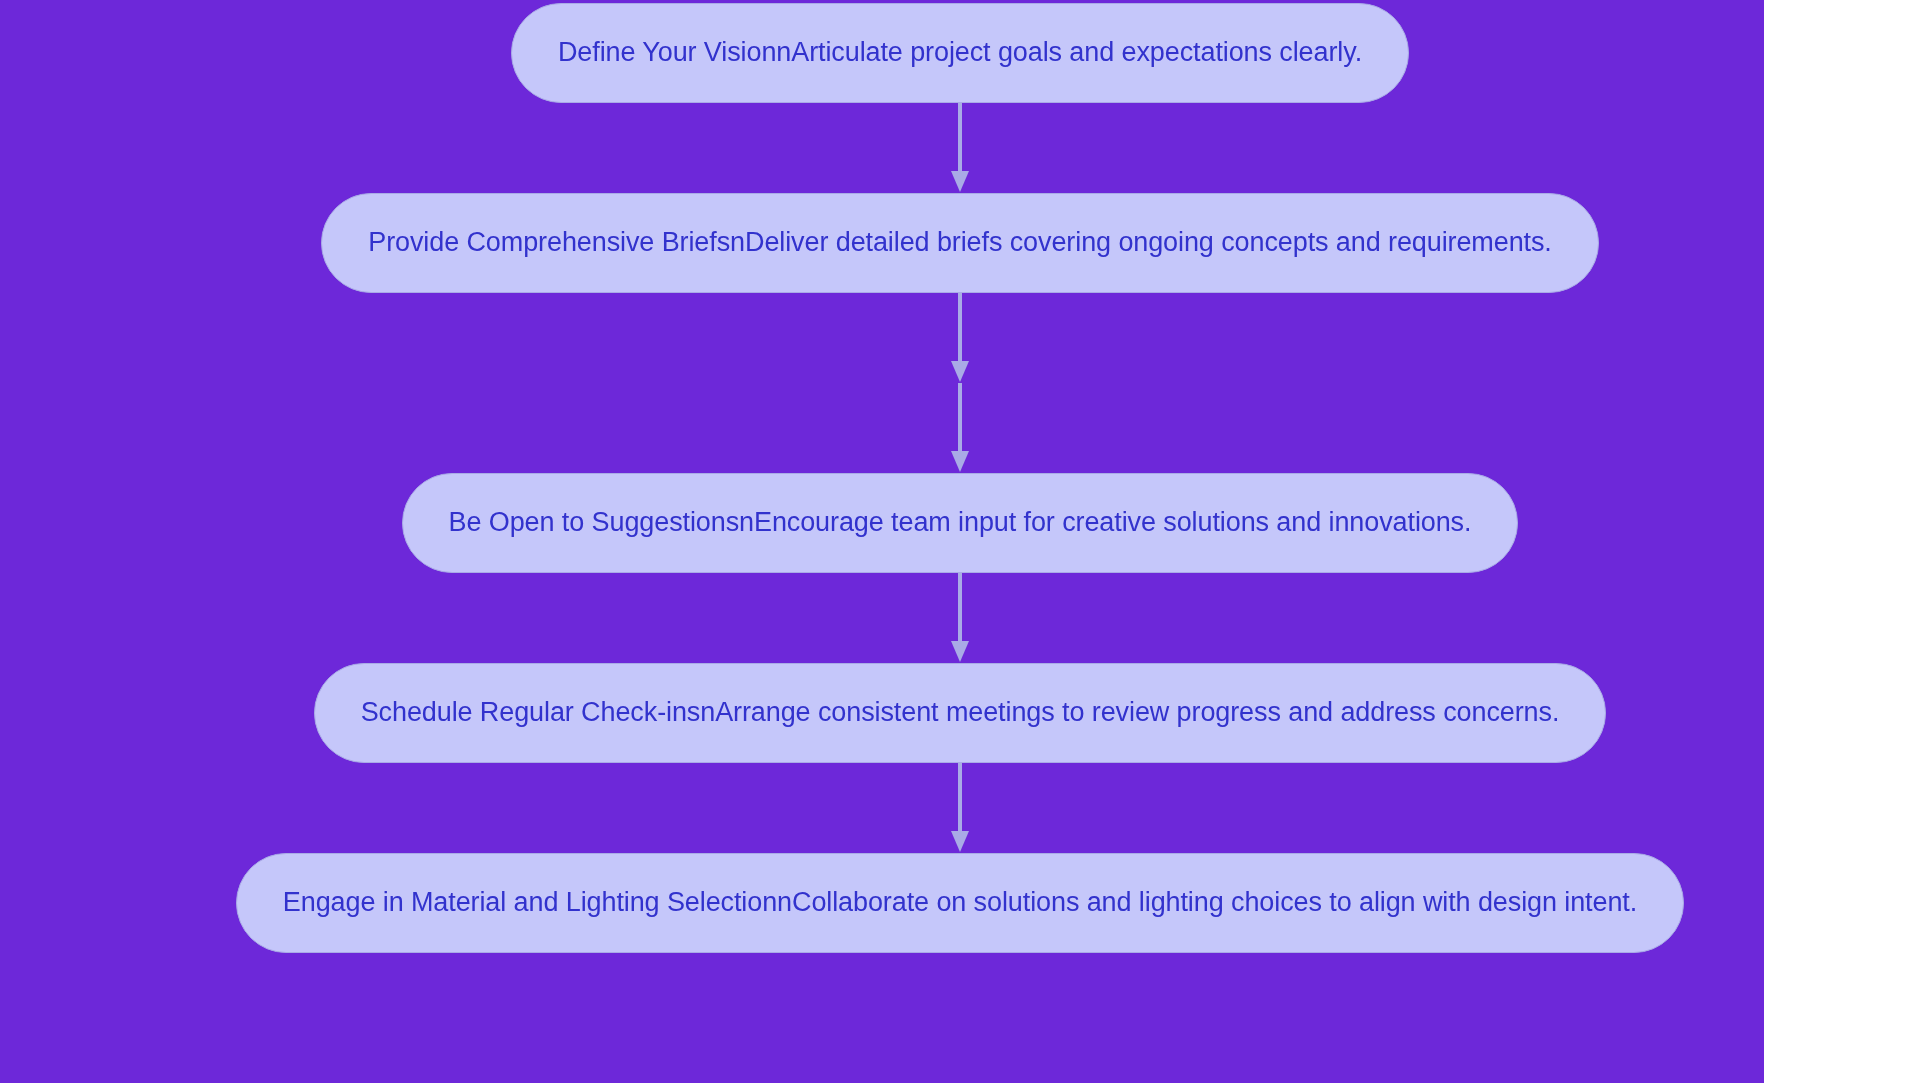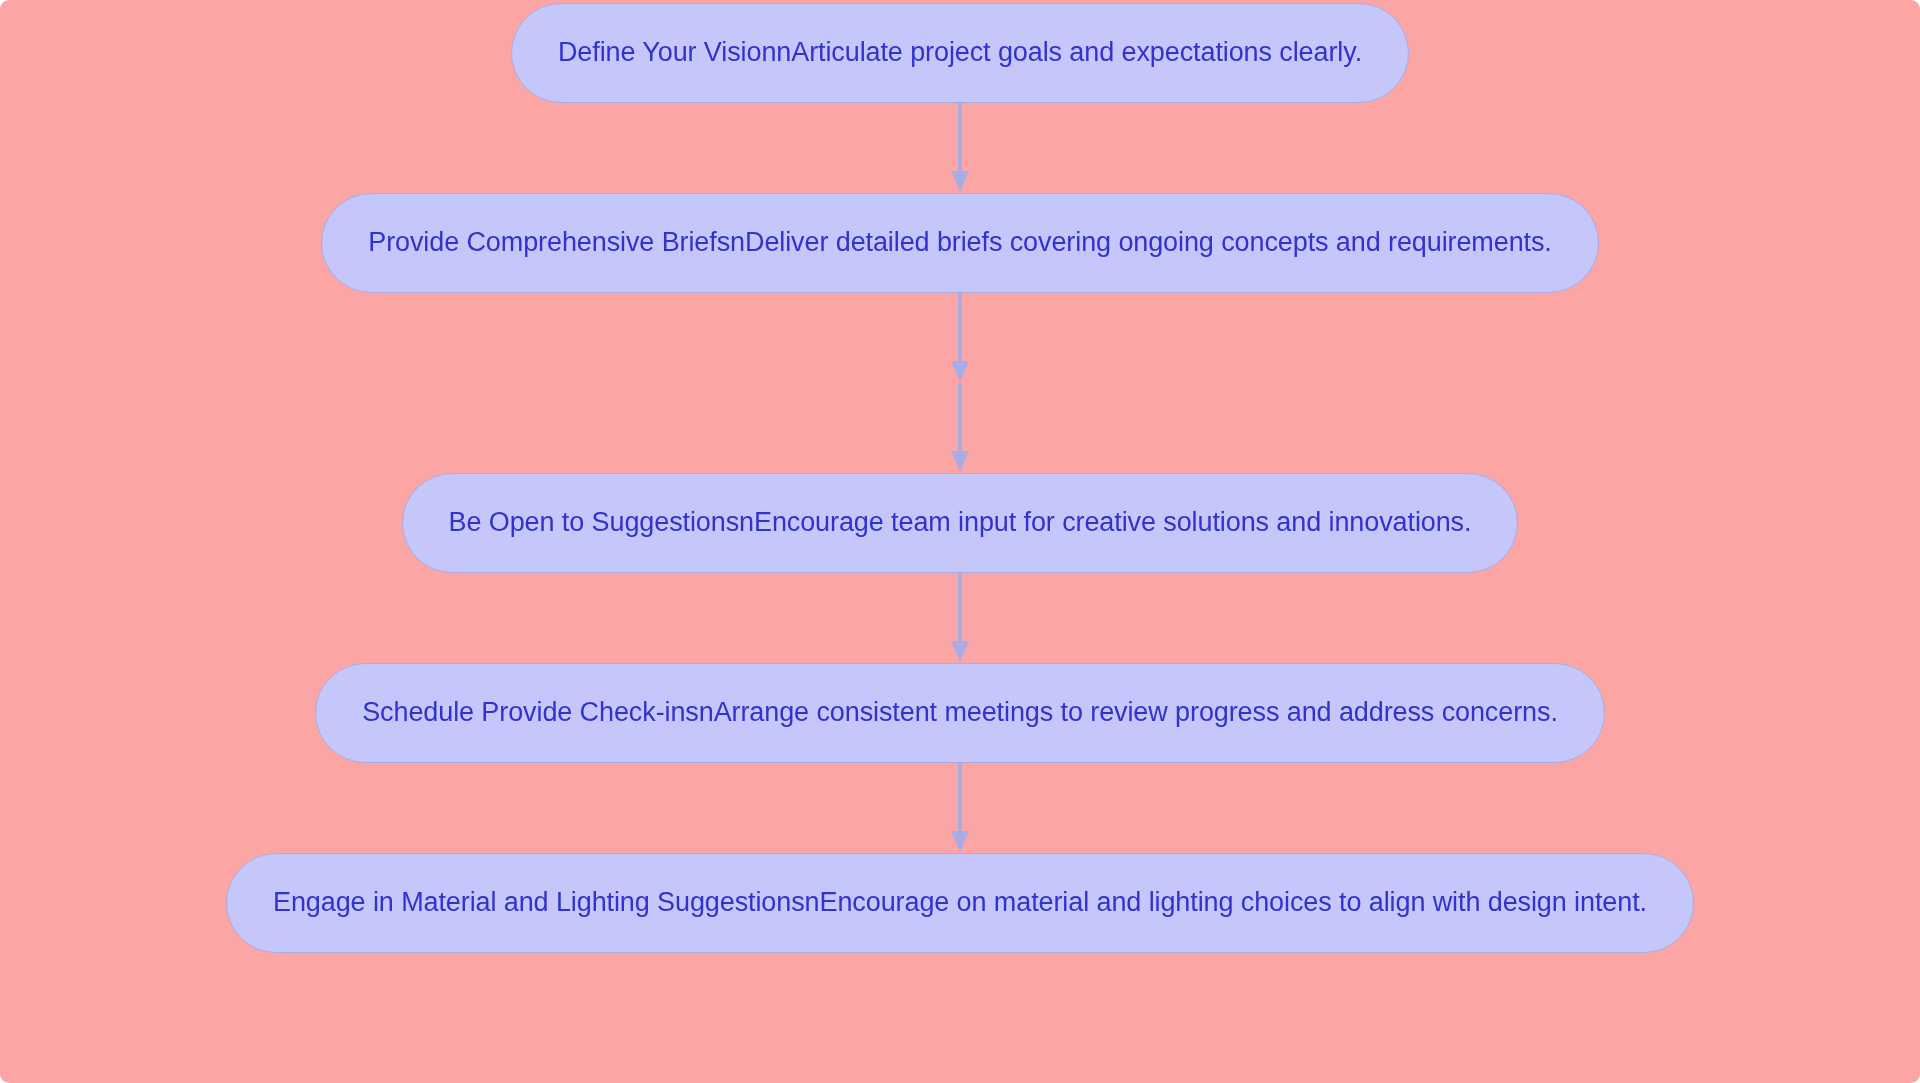--- a/index.html
+++ b/index.html
@@ -10,24 +10,23 @@
   }
   body {
     width: 1920px;
     height: 1083px;
     overflow: hidden;
     font-family: "Liberation Sans", sans-serif;
   }
 
   #flow-root {
     position: relative;
-    width: 1920px;
+    width: 1764px;
     height: 1083px;
-    background: #fca5a5;
-    border-radius: 9px;
+    background: #6d28d9;
   }
 
   .flow-column {
     position: absolute;
     left: 0;
     top: 0;
     width: 1920px;
     height: 1083px;
     display: flex;
     flex-direction: column;
@@ -113,28 +112,28 @@
     </div>
 
     <div class="connector" style="height:90px;">
       <svg width="24" height="90" viewBox="0 0 24 90" aria-hidden="true">
         <line x1="12" y1="0" x2="12" y2="70" stroke="#a9abe6" stroke-width="4"></line>
         <polygon points="3,68 21,68 12,89" fill="#a9abe6"></polygon>
       </svg>
     </div>
 
     <div class="node-slot">
-      <div class="node">Schedule Provide Check-insnArrange consistent meetings to review progress and address concerns.</div>
+      <div class="node">Schedule Regular Check-insnArrange consistent meetings to review progress and address concerns.</div>
     </div>
 
     <div class="connector" style="height:90px;">
       <svg width="24" height="90" viewBox="0 0 24 90" aria-hidden="true">
         <line x1="12" y1="0" x2="12" y2="70" stroke="#a9abe6" stroke-width="4"></line>
         <polygon points="3,68 21,68 12,89" fill="#a9abe6"></polygon>
       </svg>
     </div>
 
     <div class="node-slot">
-      <div class="node">Engage in Material and Lighting SuggestionsnEncourage on material and lighting choices to align with design intent.</div>
+      <div class="node">Engage in Material and Lighting SelectionnCollaborate on solutions and lighting choices to align with design intent.</div>
     </div>
 
   </div>
 </div>
 
 </body></html>

